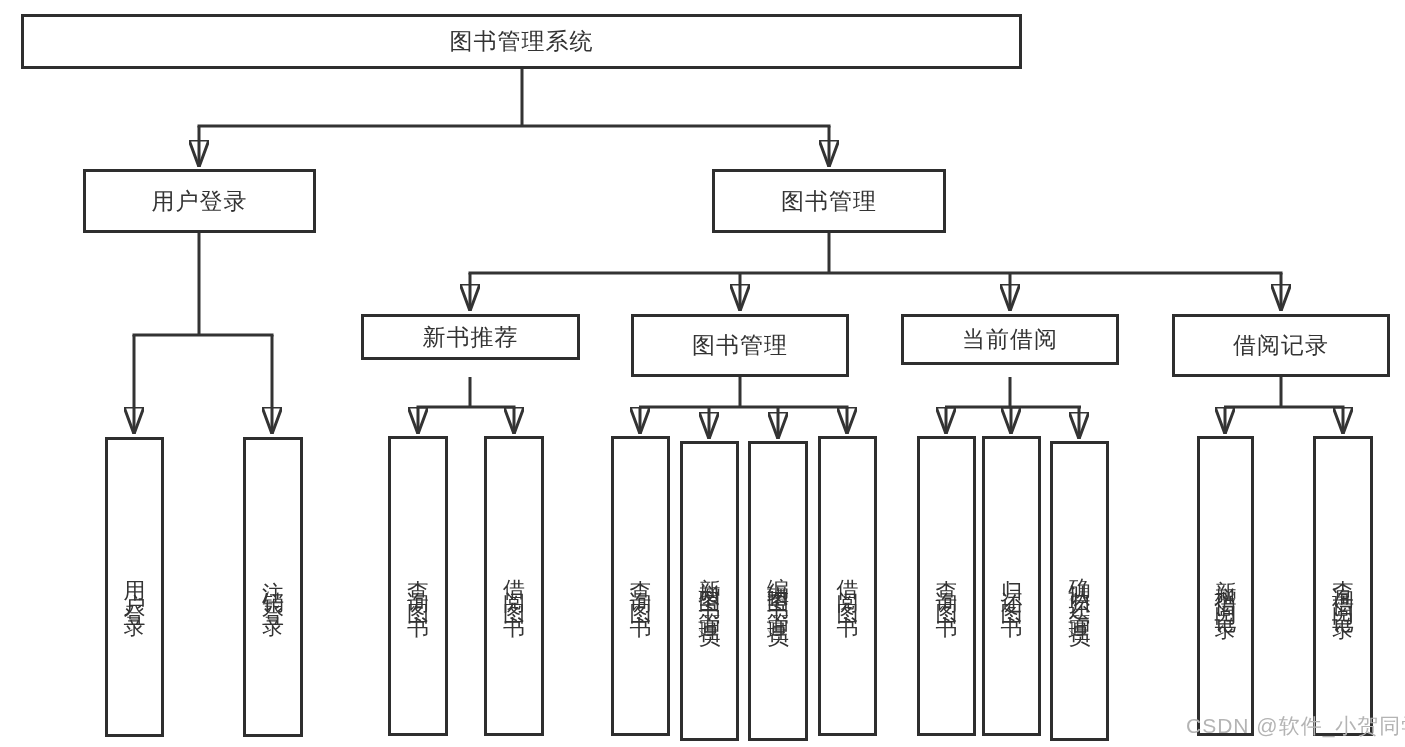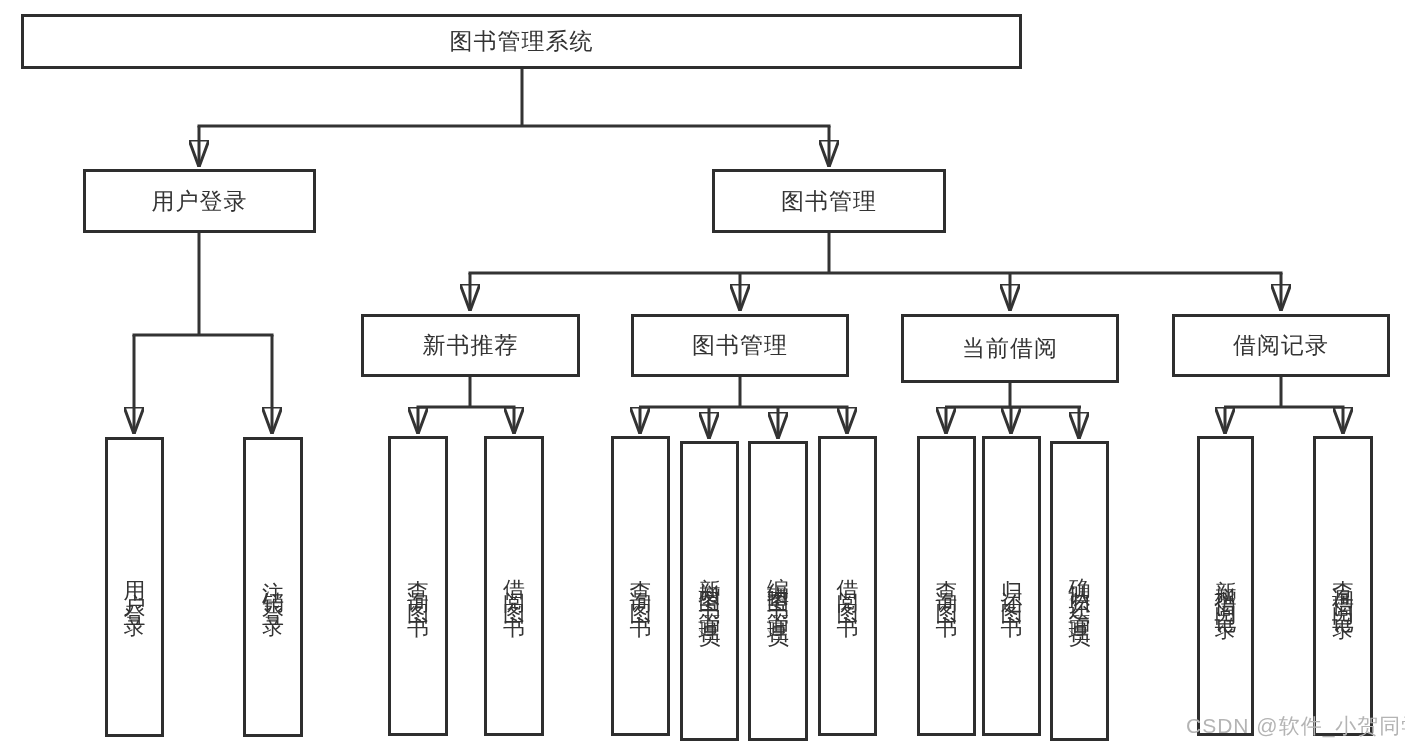--- a/index.html
+++ b/index.html
@@ -94,23 +94,23 @@
     <line x1="1079" y1="407" x2="1079" y2="439" marker-end="url(#arrow)"></line>
     <line x1="1225" y1="407" x2="1225" y2="434" marker-end="url(#arrow)"></line>
     <line x1="1343" y1="407" x2="1343" y2="434" marker-end="url(#arrow)"></line>
   </svg>
 
   <div class="box" style="left:21px; top:14px; width:1001px; height:55px;">图书管理系统</div>
 
   <div class="box" style="left:83px; top:169px; width:233px; height:64px;">用户登录</div>
   <div class="box" style="left:712px; top:169px; width:234px; height:64px;">图书管理</div>
 
-  <div class="box" style="left:361px; top:314px; width:219px; height:63px;">新书推荐</div>
+  <div class="box" style="left:361px; top:314px; width:219px; height:46px;">新书推荐</div>
   <div class="box" style="left:631px; top:314px; width:218px; height:63px;">图书管理</div>
-  <div class="box" style="left:901px; top:314px; width:218px; height:69px;">当前借阅</div>
+  <div class="box" style="left:901px; top:314px; width:218px; height:51px;">当前借阅</div>
   <div class="box" style="left:1172px; top:314px; width:218px; height:63px;">借阅记录</div>
 
   <div class="box vbox" style="left:105px; top:437px; width:59px; height:300px;">
     <span class="vtext">用户登录</span>
   </div>
   <div class="box vbox" style="left:243px; top:437px; width:60px; height:300px;">
     <span class="vtext">注销登录</span>
   </div>
 
   <div class="box vbox" style="left:388px; top:436px; width:60px; height:300px;">

